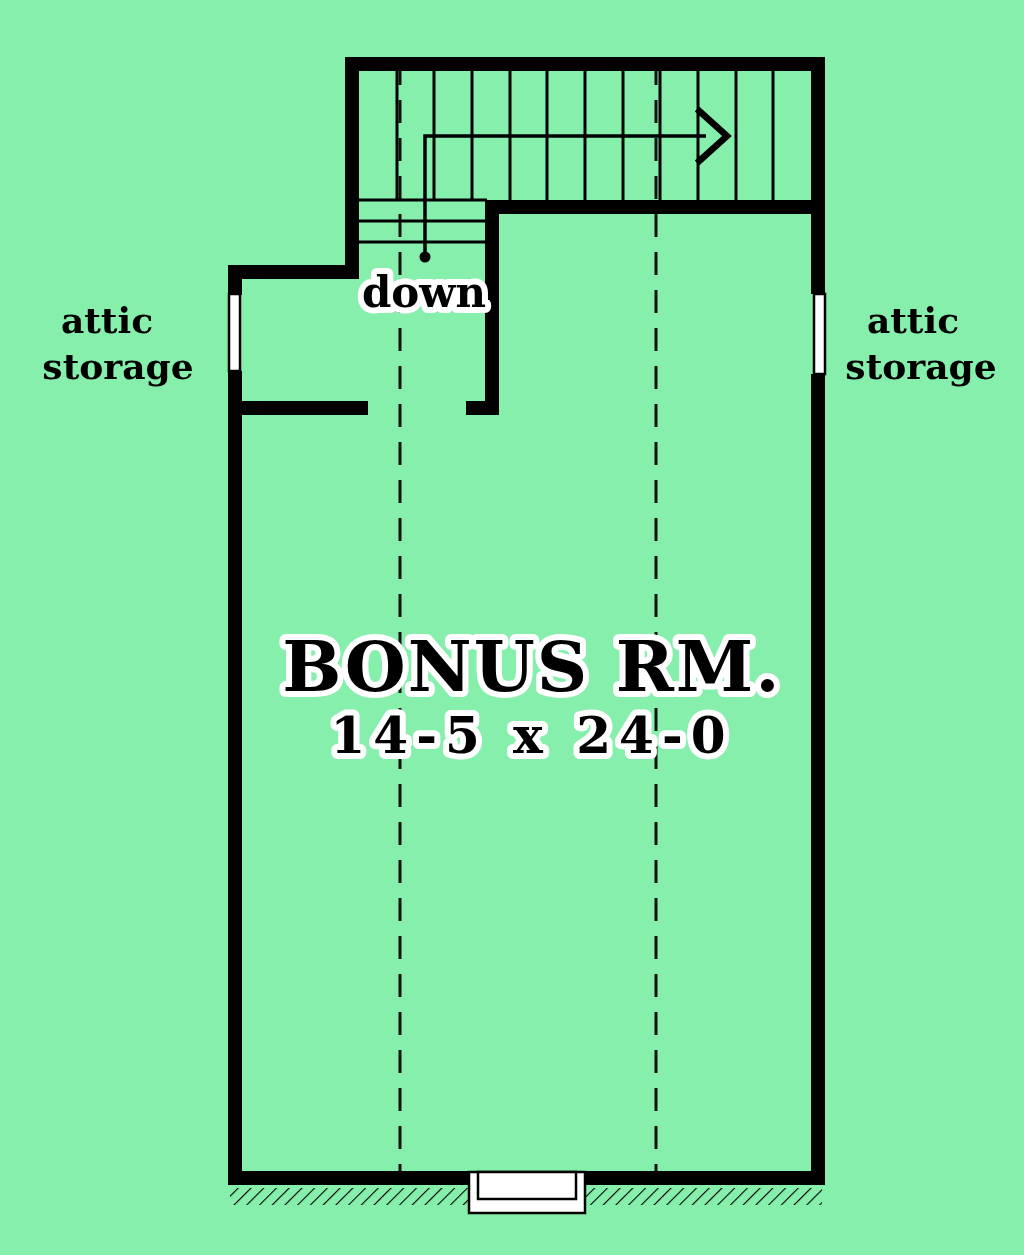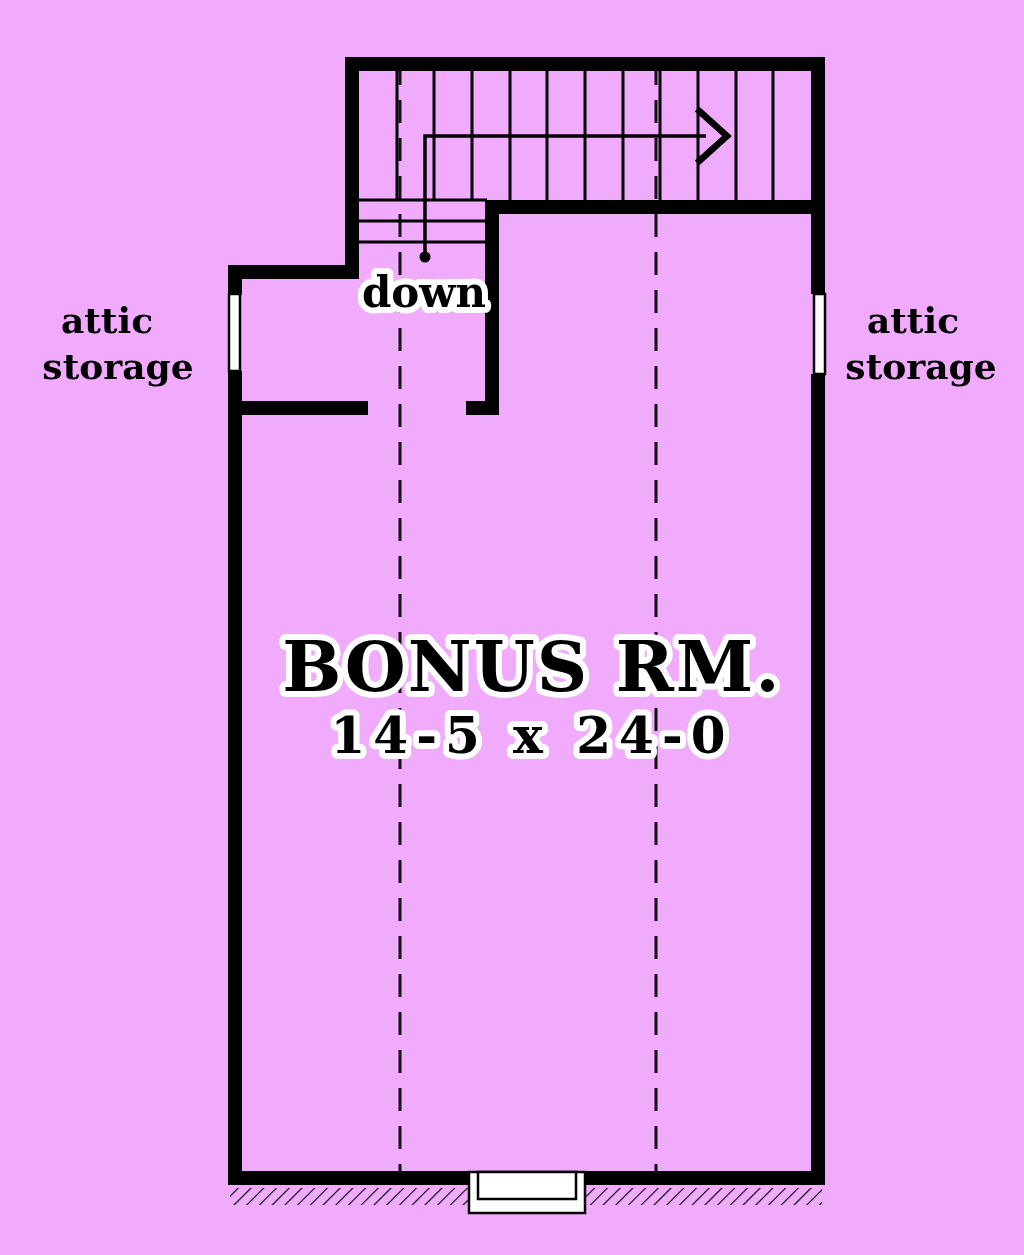--- a/index.html
+++ b/index.html
@@ -4,21 +4,21 @@
 <style>
   html, body {
     margin: 0;
     padding: 0;
     background: #ffffff;
   }
   .sheet {
     position: relative;
     width: 1024px;
     height: 1255px;
-    background: #f0abfc;
+    background: #86efac;
     overflow: hidden;
     text-decoration: underline;
   }
   svg { display: block; }
   text {
     font-family: "DejaVu Serif", "Liberation Serif", serif;
     font-weight: bold;
     fill: #000000;
   }
   .halo {

